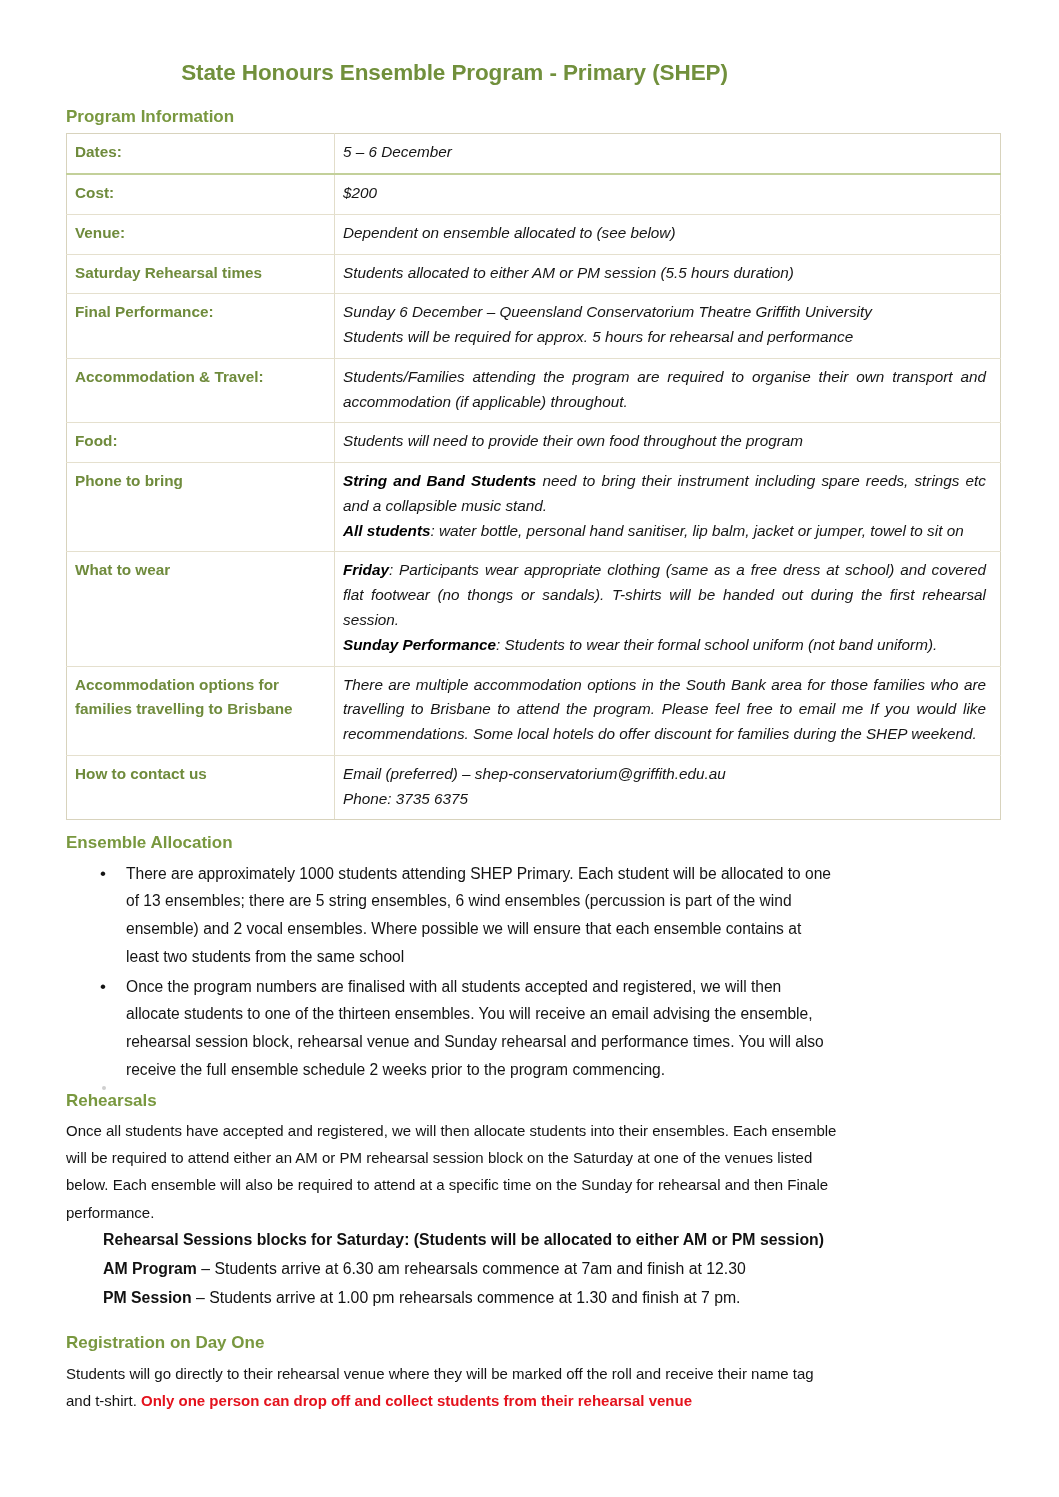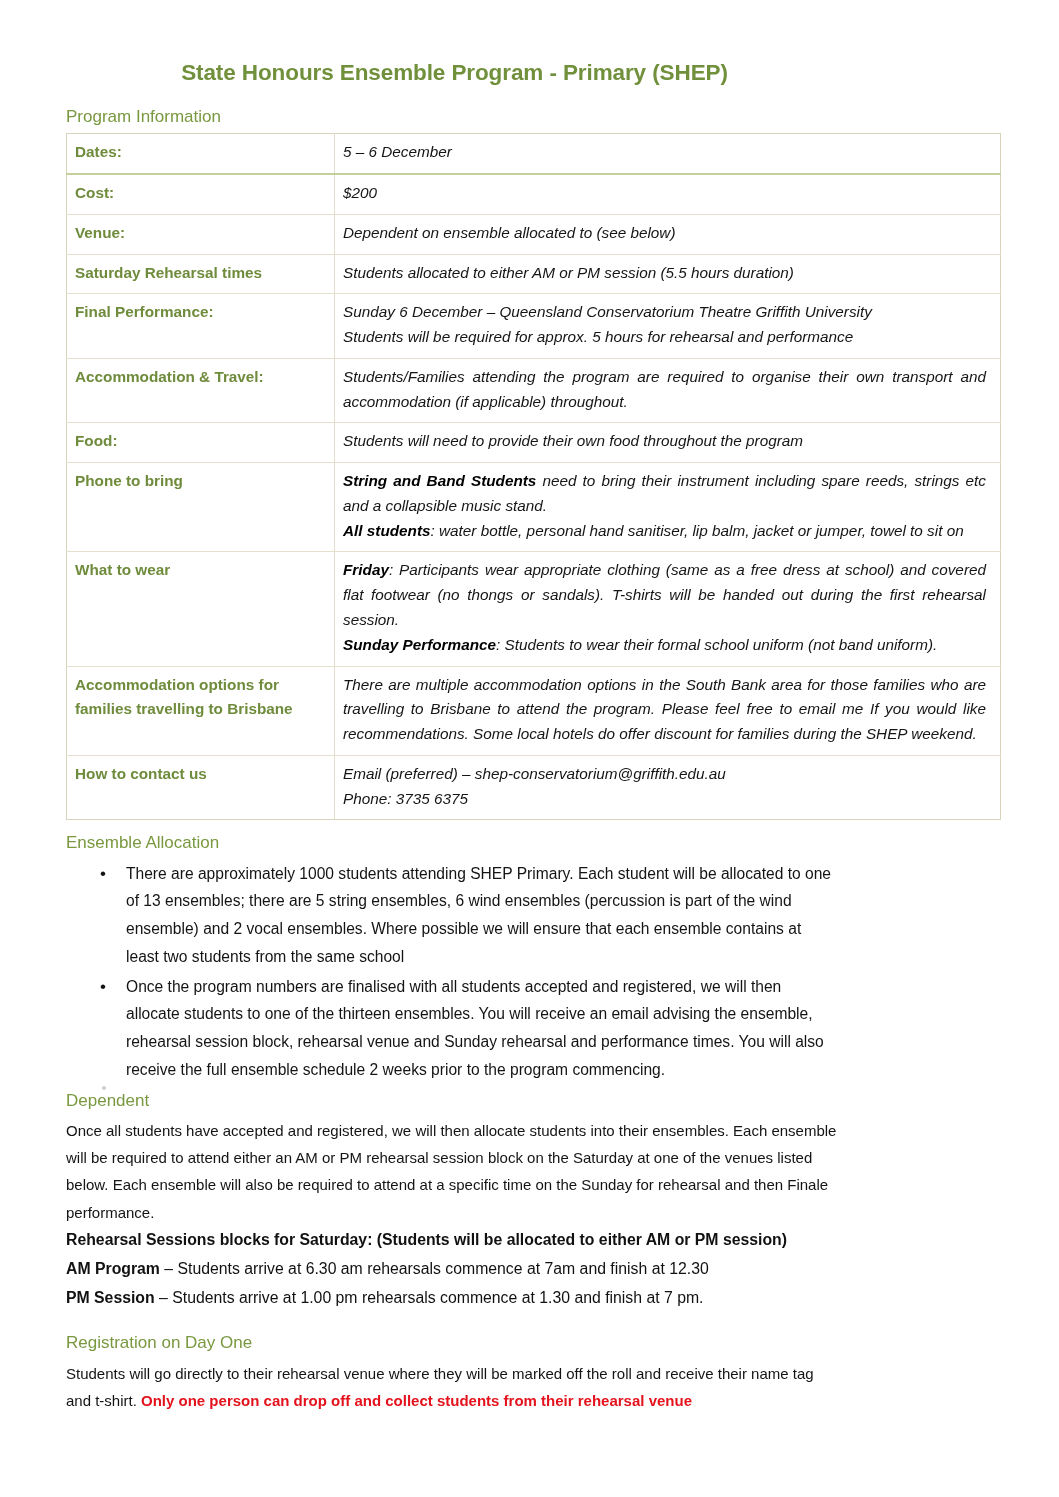--- a/index.html
+++ b/index.html
@@ -30,21 +30,21 @@
     font-weight: bold;
     color: #71903c;
     letter-spacing: -0.1px;
     margin: 4px 0 20px 0;
     line-height: 1.2;
   }
 
   
   .section-heading {
     font-size: 17px;
-    font-weight: normal;
+    font-weight: bold;
     color: #79983f;
     margin: 0 0 6px 0;
     line-height: 1.25;
   }
 
   
   .info-table {
     width: 934px;
     border-collapse: collapse;
     table-layout: fixed;
@@ -132,21 +132,21 @@
     color: #141414;
     margin: 0 0 0 0;
     padding-right: 2px;
   }
   .strong-line {
     font-size: 15.8px;
     line-height: 1.82;
     color: #111111;
     margin: 0;
   }
-  .strong-line b { font-weight: bold; }
+  .strong-line b { font-weight: bold; margin-left: 37px; }
   .block-gap-md { height: 20px; }
 
   .red-strong {
     color: #e4121c;
     font-weight: bold;
   }
 </style>
 </head>
 <body>
 
@@ -247,21 +247,21 @@
 
   <div class="section-heading">Ensemble Allocation</div>
 
   <ul class="bullets">
     <li>There are approximately 1000 students attending SHEP Primary. Each student will be allocated to one of 13 ensembles; there are 5 string ensembles, 6 wind ensembles (percussion is part of the wind ensemble) and 2 vocal ensembles. Where possible we will ensure that each ensemble contains at least two students from the same school</li>
     <li>Once the program numbers are finalised with all students accepted and registered, we will then allocate students to one of the thirteen ensembles. You will receive an email advising the ensemble, rehearsal session block, rehearsal venue and Sunday rehearsal and performance times. You will also receive the full ensemble schedule 2 weeks prior to the program commencing.</li>
   </ul>
 
   <div class="stray-dot"></div>
 
-  <div class="section-heading">Dependent</div>
+  <div class="section-heading">Rehearsals</div>
 
   <p class="body-par">Once all students have accepted and registered, we will then allocate students into their ensembles. Each ensemble will be required to attend either an AM or PM rehearsal session block on the Saturday at one of the venues listed below.  Each ensemble will also be required to attend at a specific time on the Sunday for rehearsal and then Finale performance.</p>
 
   <p class="strong-line"><b>Rehearsal Sessions blocks for Saturday: (Students will be allocated to either AM or PM session)</b></p>
 
   <p class="strong-line"><b>AM Program</b><span> – Students arrive at 6.30 am rehearsals commence at 7am and finish at 12.30</span></p>
 
   <p class="strong-line"><b>PM Session</b><span> – Students arrive at 1.00 pm rehearsals commence at 1.30 and finish at 7 pm.</span></p>
 
   <div class="block-gap-md"></div>

